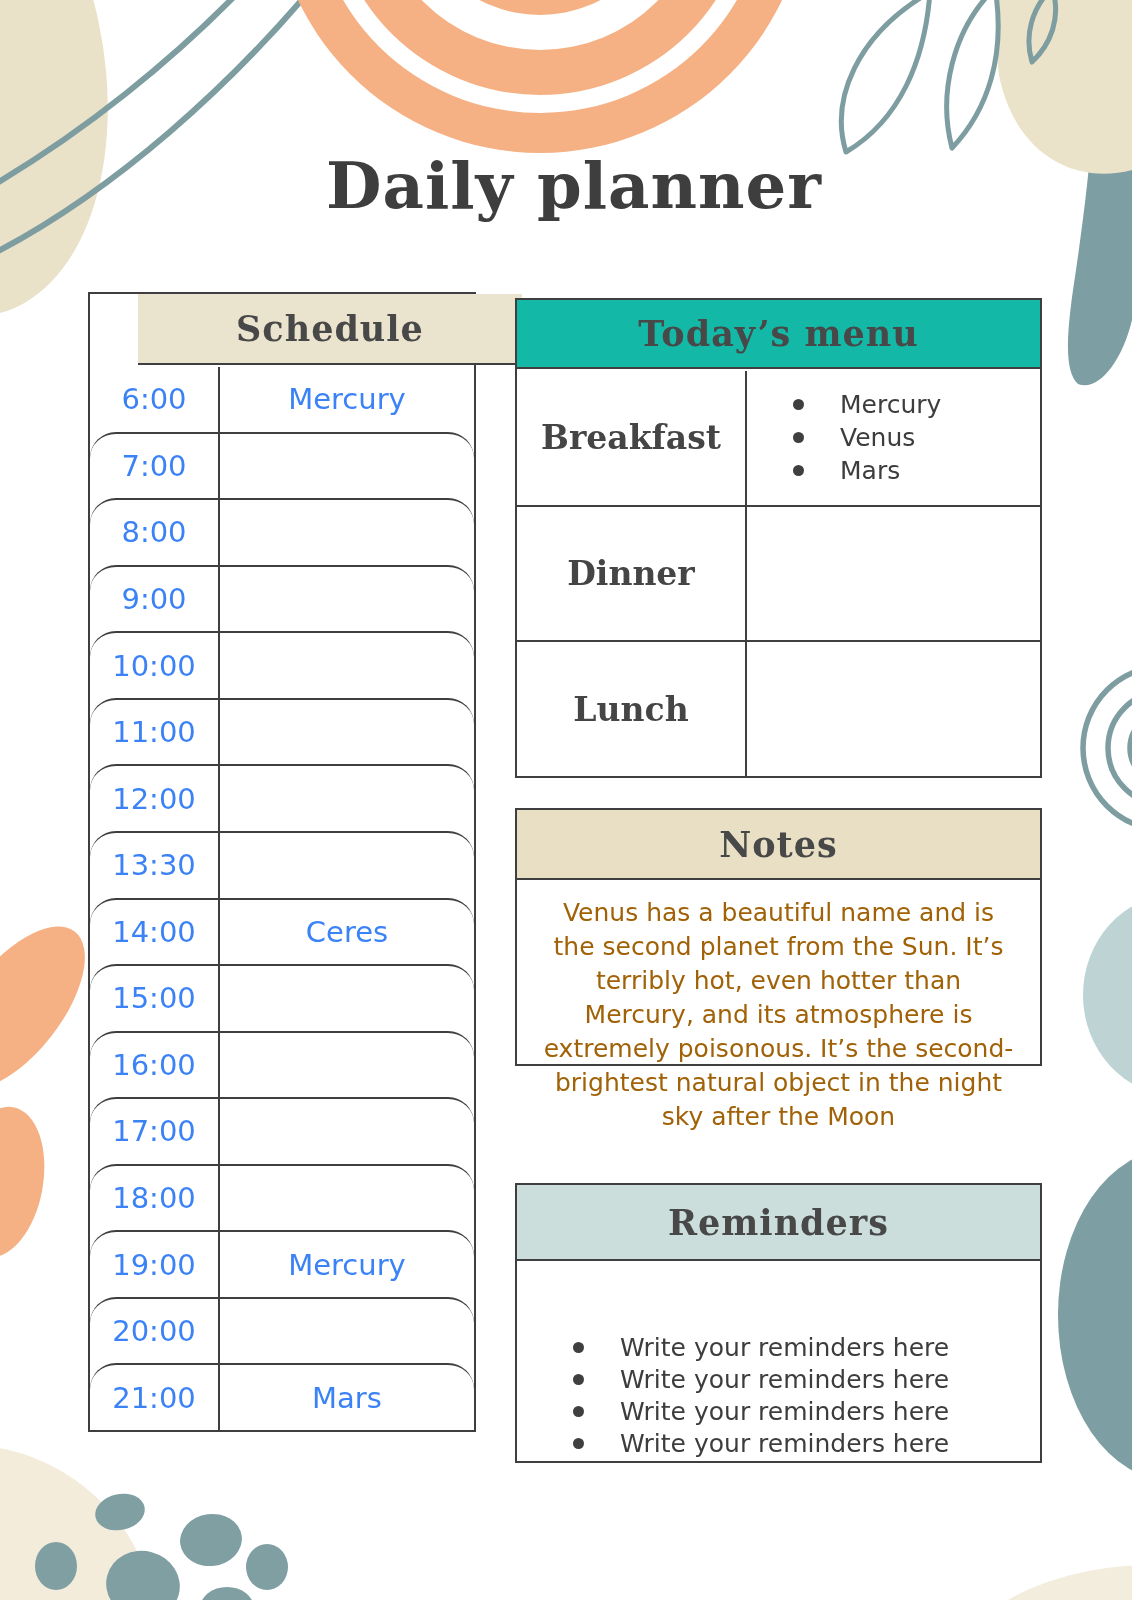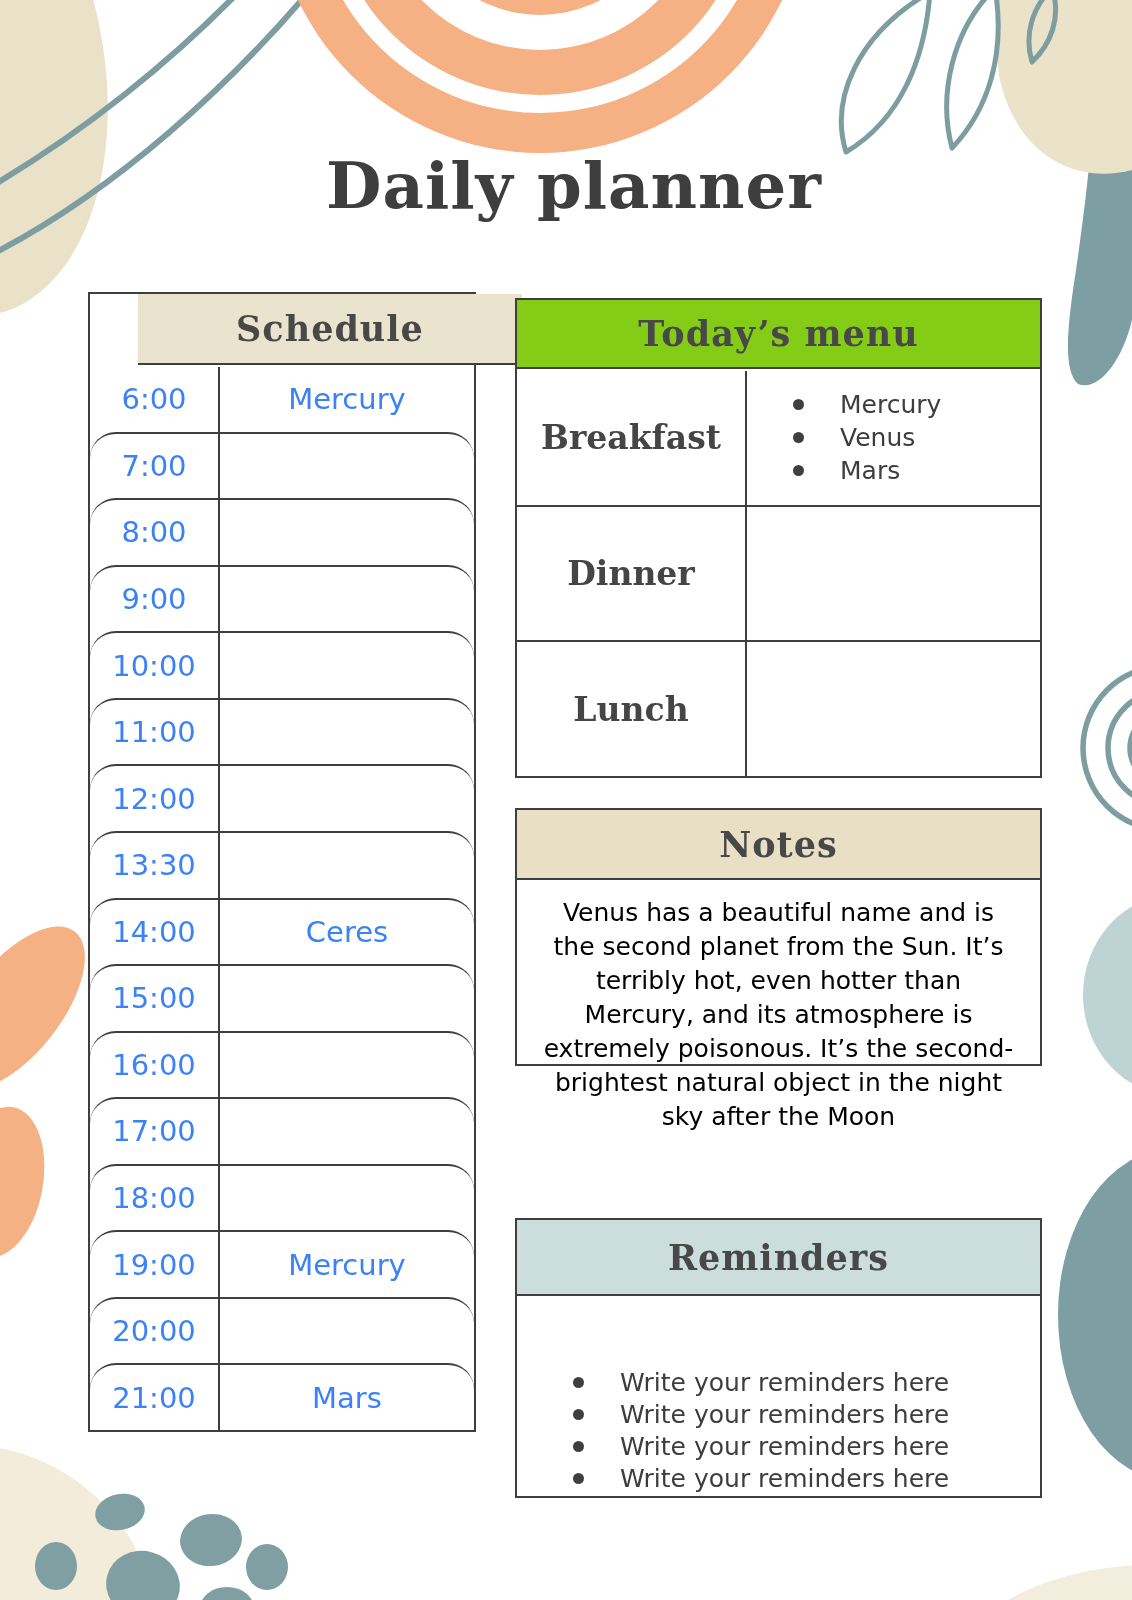--- a/index.html
+++ b/index.html
@@ -23,43 +23,43 @@
   .schedule .box-header { height:71px; background:#eae3ce;margin-left:48px; }
   .s-body { position:absolute; top:73px; bottom:0; left:0; right:0; display:flex; flex-direction:column; }
   .s-row { flex:1; display:grid; grid-template-columns:130px 1fr; }
   .s-row + .s-row { border-top:2px solid #3f3f3f;border-radius:26px; }
   .s-time, .s-entry { display:flex; align-items:center; justify-content:center;
                       font-size:29px; color:#3b82f6; }
   .s-time { border-right:2px solid #3f3f3f; }
 
   
   .menu { left:515px; top:298px; width:527px; height:480px; }
-  .menu .box-header { height:69px; background:#84cc16; }
+  .menu .box-header { height:69px; background:#14b8a6; }
   .m-body { position:absolute; top:71px; bottom:0; left:0; right:0; display:flex; flex-direction:column; }
   .m-row { flex:1; display:grid; grid-template-columns:230px 1fr; }
   .m-row + .m-row { border-top:2px solid #3f3f3f; }
   .m-label { display:flex; align-items:center; justify-content:center; border-right:2px solid #3f3f3f;
              font-family:"DejaVu Serif","Liberation Serif",serif; font-weight:bold;
              font-size:33px; color:#454545; }
   .m-items { display:flex; flex-direction:column; justify-content:center; padding-left:46px; }
   .bullet-list { list-style:none; }
   .bullet-list li { display:flex; align-items:center; font-size:25px; color:#3d3d3d; margin:4px 0; }
   .bullet-list li::before { content:""; width:11px; height:11px; border-radius:50%;
                             background:#3f3f3f; margin-right:36px; flex:0 0 auto; }
 
   
   .notes { left:515px; top:808px; width:527px; height:258px; }
   .notes .box-header { height:70px; background:#e8dfc5; }
   .notes-body { position:absolute; top:72px; bottom:0; left:0; right:0;
                 display:flex; align-items:flex-start; justify-content:center; }
   .notes-body p { padding:14px 26px 0 26px; text-align:center;
-                  font-size:25px; line-height:34px; color:#000000; }
-
-  
-  .reminders { left:515px; top:1183px; width:527px; height:280px;margin-top:35px; }
+                  font-size:25px; line-height:34px; color:#a16207; }
+
+  
+  .reminders { left:515px; top:1183px; width:527px; height:280px; }
   .reminders .box-header { height:76px; background:#cbdedb; }
   .r-body { position:absolute; top:78px; bottom:0; left:0; right:0;
             display:flex; flex-direction:column; justify-content:flex-end; padding-left:56px; }
   .r-body li { margin:3px 0; }
 </style>
 </head>
 <body>
 
 <div class="page">
 

